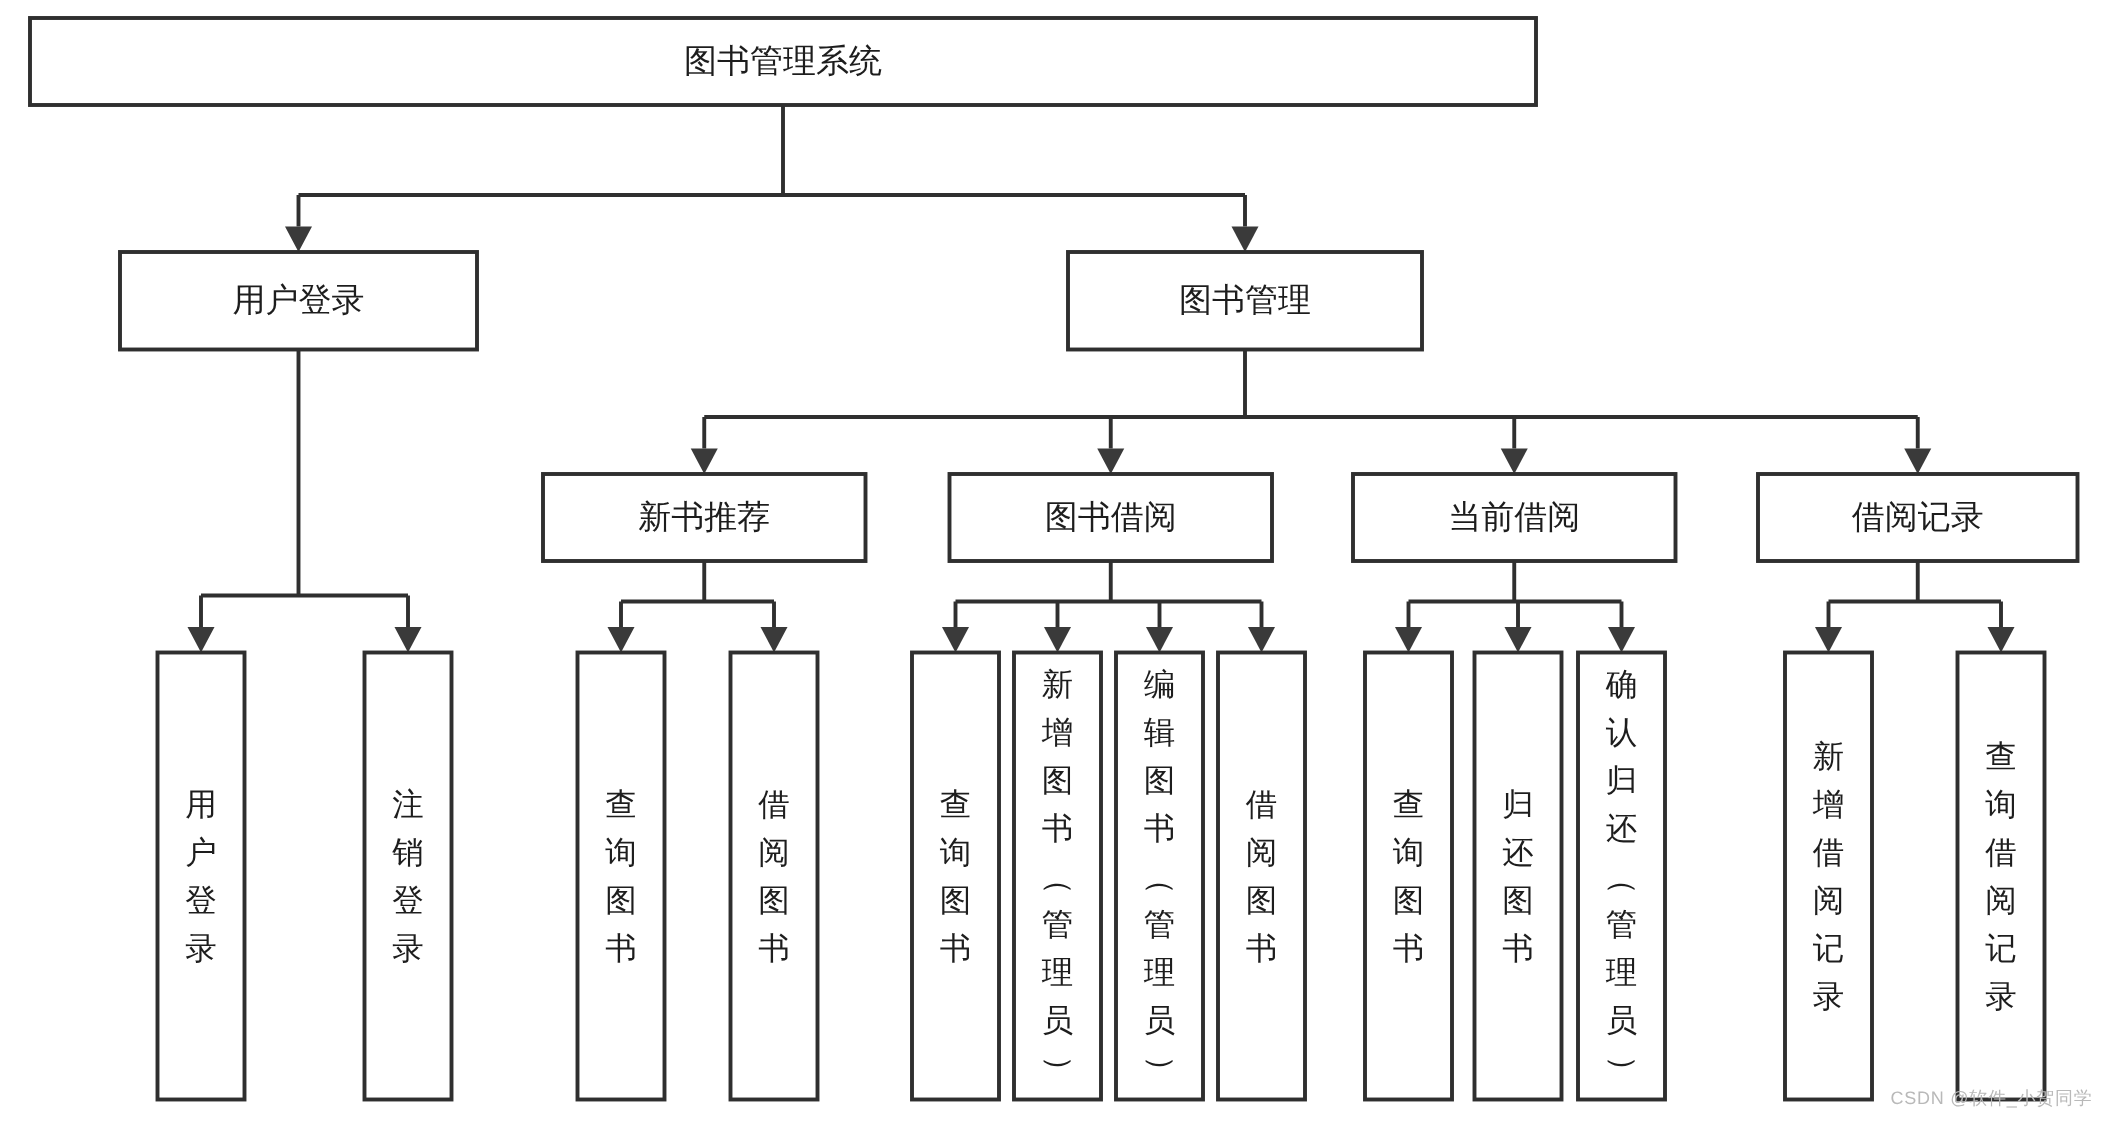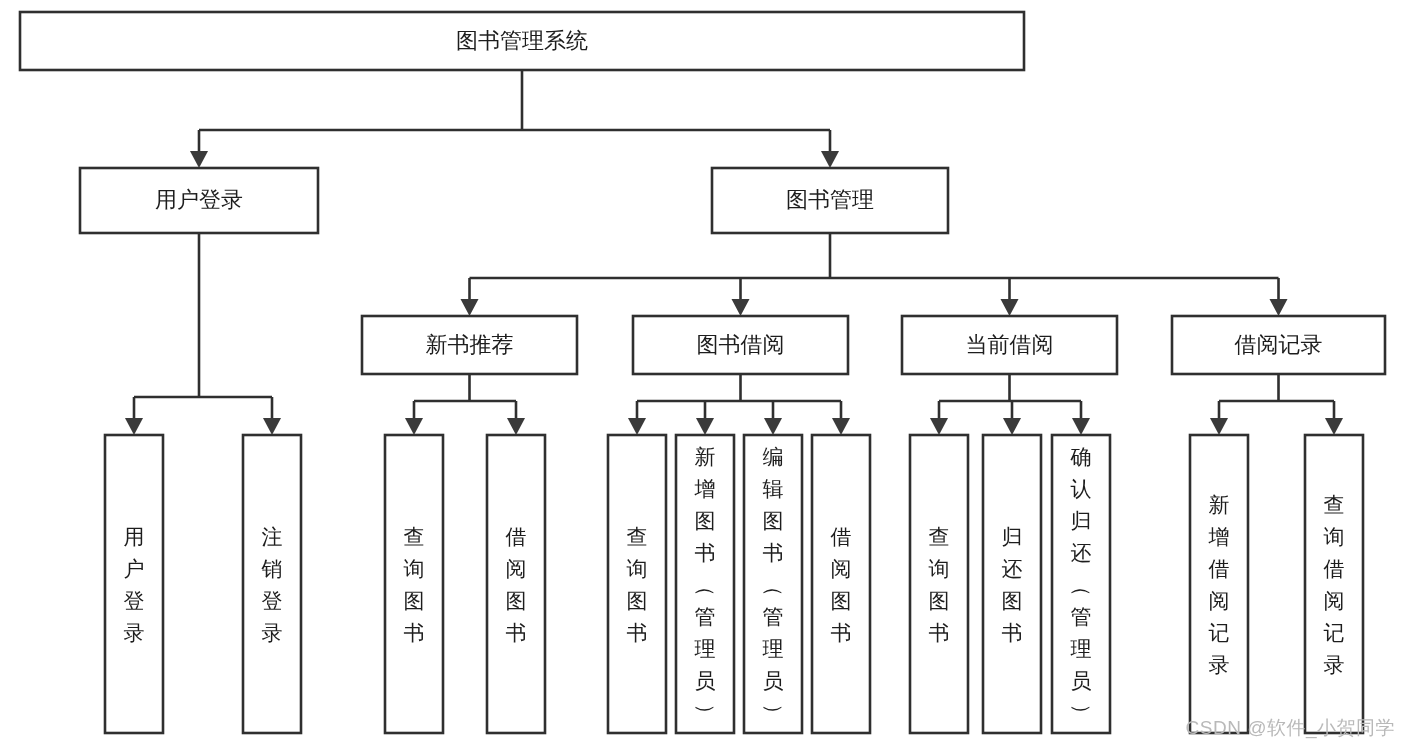--- a/index.html
+++ b/index.html
@@ -44,21 +44,21 @@
     fill: #1d1d1d;
     font-family: "Liberation Sans", "DejaVu Sans", sans-serif;
     font-size: 21px;
     text-anchor: middle;
   }
   .watermark {
     position: absolute;
     right: 10px;
     bottom: 6px;
     font-family: "Liberation Sans", "DejaVu Sans", sans-serif;
-    font-size: 19px;
+    font-size: 12px;
     color: #b9b9b9;
     letter-spacing: 0.5px;
     white-space: nowrap;
     pointer-events: none;
   }
 </style>
 </head>
 <body>
 
 <svg id="diagram" viewBox="0 0 1405 747" xmlns="http://www.w3.org/2000/svg">

